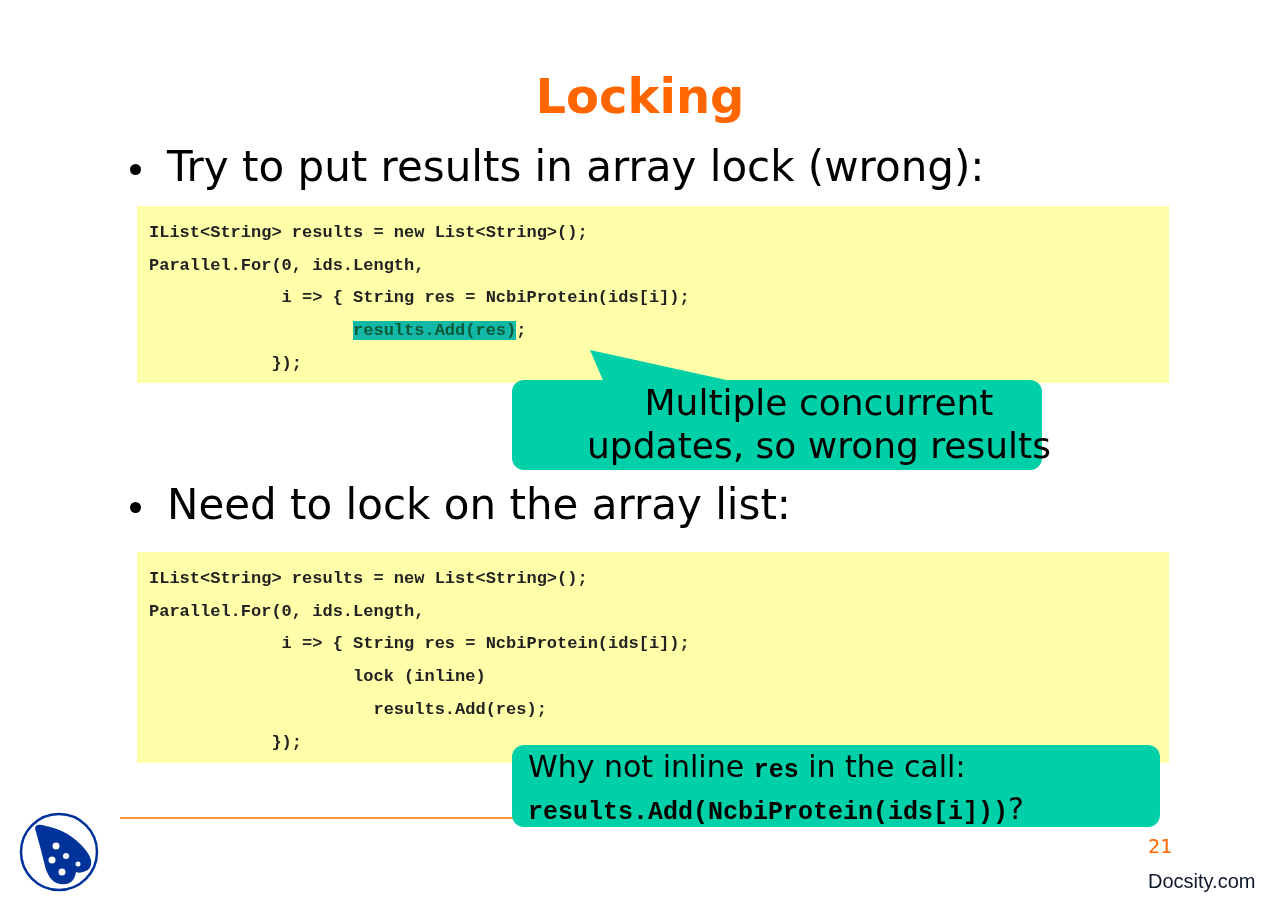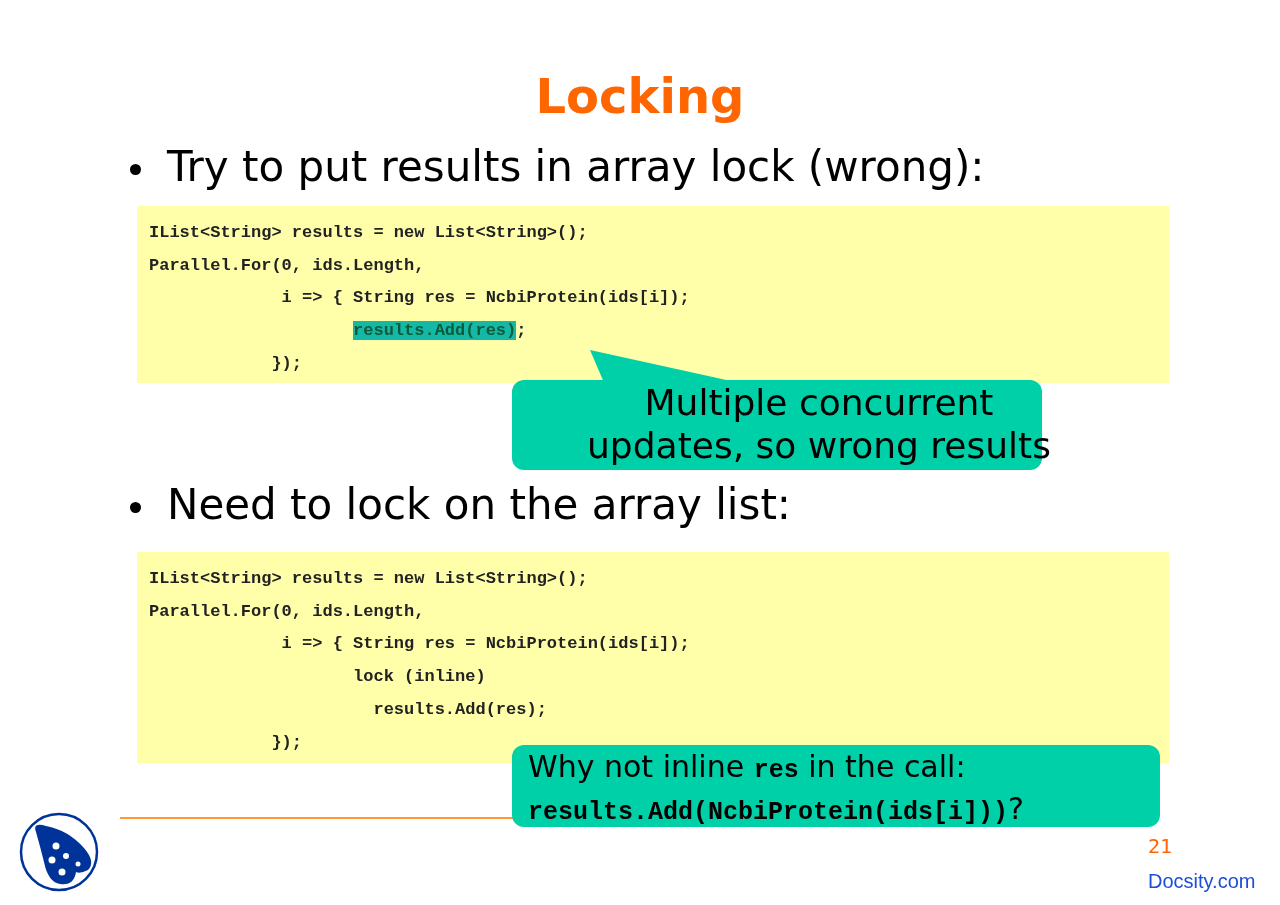--- a/index.html
+++ b/index.html
@@ -9,21 +9,21 @@
   .bullet .dot { width:11px; height:11px; border-radius:50%; background:#000; margin-right:26px; margin-top:6px; }
   .code { position:absolute; left:137px; width:1032px; background:#ffffaa; }
   .code-line { position:absolute; left:12px; font-family:"Liberation Mono", monospace; font-weight:bold; font-size:17px; color:#222; white-space:pre; line-height:33px; }
   .hl { background:#14b8a6; color:#0d5a3a; }
   .callout { position:absolute; background:#00d0a8; border-radius:12px; }
   .callout1-text { position:absolute; left:512px; top:381px; width:530px; text-align:center; font-size:36px; line-height:43px; color:#000; font-family:"DejaVu Sans", sans-serif;margin-left:42px; }
   .callout2-text { position:absolute; left:528px; top:748px; font-size:30px; line-height:38px; color:#000; font-family:"DejaVu Sans", sans-serif; white-space:pre; }
   .mono-b { font-family:"Liberation Mono", monospace; font-weight:bold; font-size:25px; }
   .footer-line { position:absolute; left:120px; top:817px; width:400px; height:2px; background:#ff9933; }
   .page-num { position:absolute; left:1122px; top:834px; color:#ff6600; font-size:20px; font-family:"DejaVu Sans Mono", monospace;margin-left:26px; }
-  .brand { position:absolute; left:1148px; top:870px; color:#1d4ed8; font-size:20px; font-family:"Liberation Sans", sans-serif; }
+  .brand { position:absolute; left:1148px; top:870px; color:#0f172a; font-size:20px; font-family:"Liberation Sans", sans-serif; }
   .logo { position:absolute; left:18px; top:812px; }
 </style>
 </head>
 <body>
 
 <div class="title">Locking</div>
 
 <div class="bullet" style="top:142px;">
   <span class="dot"></span>
   <span>Try to put results in array lock (wrong):</span>

